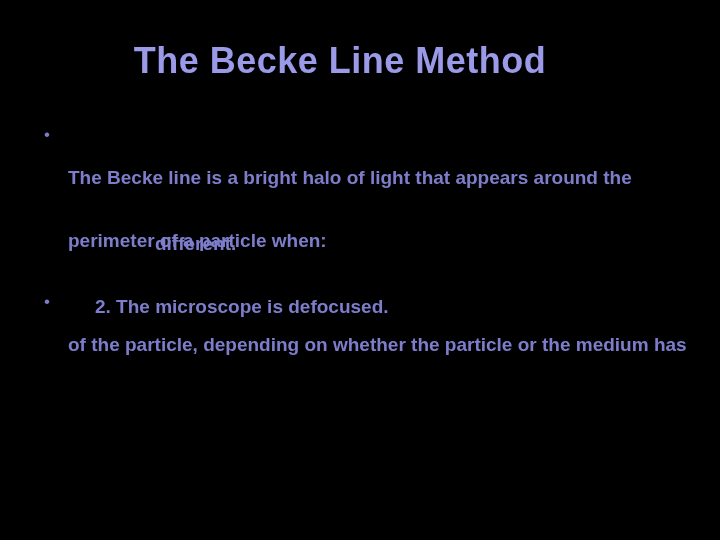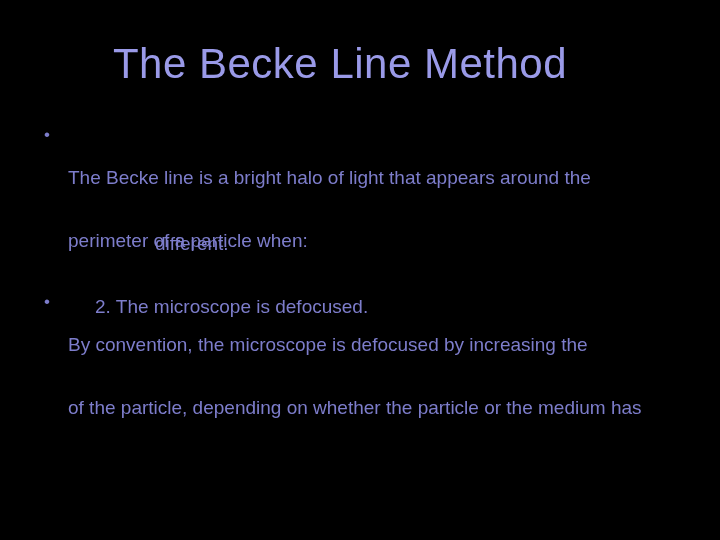--- a/index.html
+++ b/index.html
@@ -15,22 +15,22 @@
     overflow: hidden;
     font-family: "Liberation Sans", sans-serif;
   }
   .title {
     position: absolute;
     top: 40px;
     left: 0;
     width: 680px;
     margin: 0;
     text-align: center;
-    font-size: 42px;
-    font-weight: 400;
+    font-size: 36px;
+    font-weight: 700;
     letter-spacing: 0.5px;
     color: var(--title-text, #9a9ae8);
     line-height: 1.15;
   }
   .body-text {
     color: var(--body-text, #7d7dcb);
     font-size: 19px;
     line-height: 21.3px;
     white-space: pre;
   }
@@ -49,21 +49,21 @@
   .indent-c { }
   .bullet-marker {
     position: absolute;
     left: 44px;
     font-size: 17px;
     color: var(--body-text, #7d7dcb);
     line-height: 21.3px;
   }
   .m1 { top: 124px; }
   .m2 { top: 291px; }
-  .line { white-space: pre; }
+  .line { white-space: pre; font-weight: bold; }
 </style>
 </head>
 <body>
 
 <div class="slide">
 
   <h1 class="title">The Becke Line Method</h1>
 
   <span class="bullet-marker m1">•</span>
   <div class="para p1 body-text">
@@ -71,21 +71,20 @@
     <div class="line">perimeter of a particle when:</div>
   </div>
 
   <div class="numbered body-text">
     <div class="line indent-b">different.</div>
     <div class="line indent-c">2. The microscope is defocused.</div>
   </div>
 
   <span class="bullet-marker m2">•</span>
   <div class="para p2 body-text">
-    <div class="line">By convention, the microscope is defocused by increasing the</div>
     <div class="line">of the particle, depending on whether the particle or the medium has</div>
     
     
     
     
     
   </div>
 
 </div>
 

